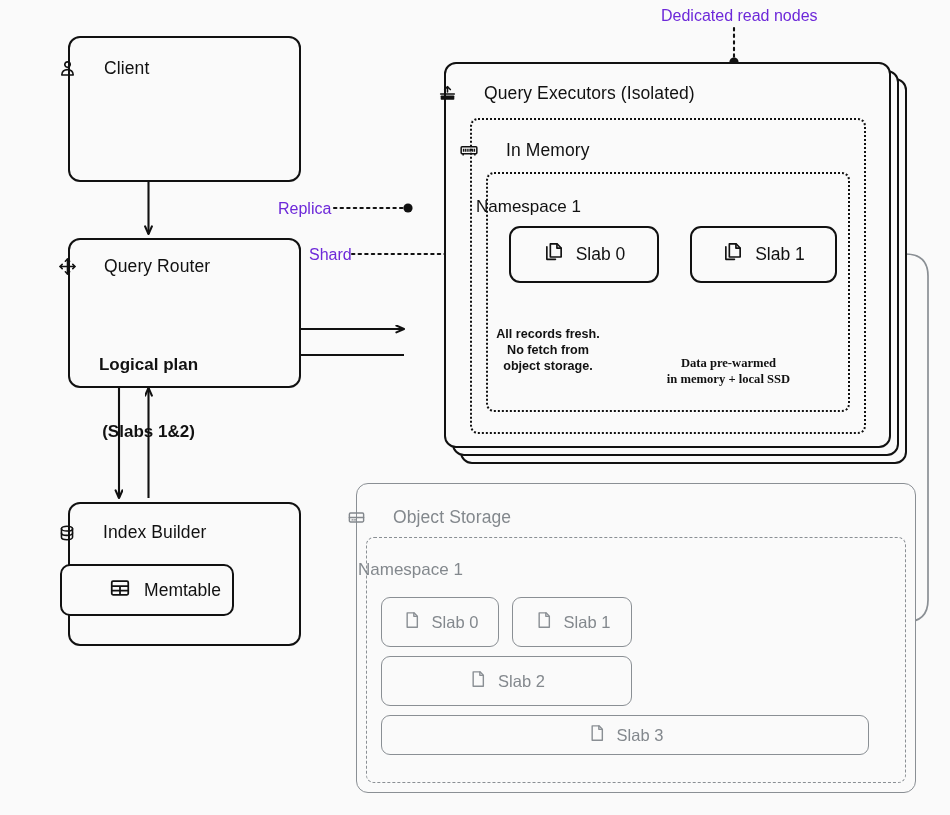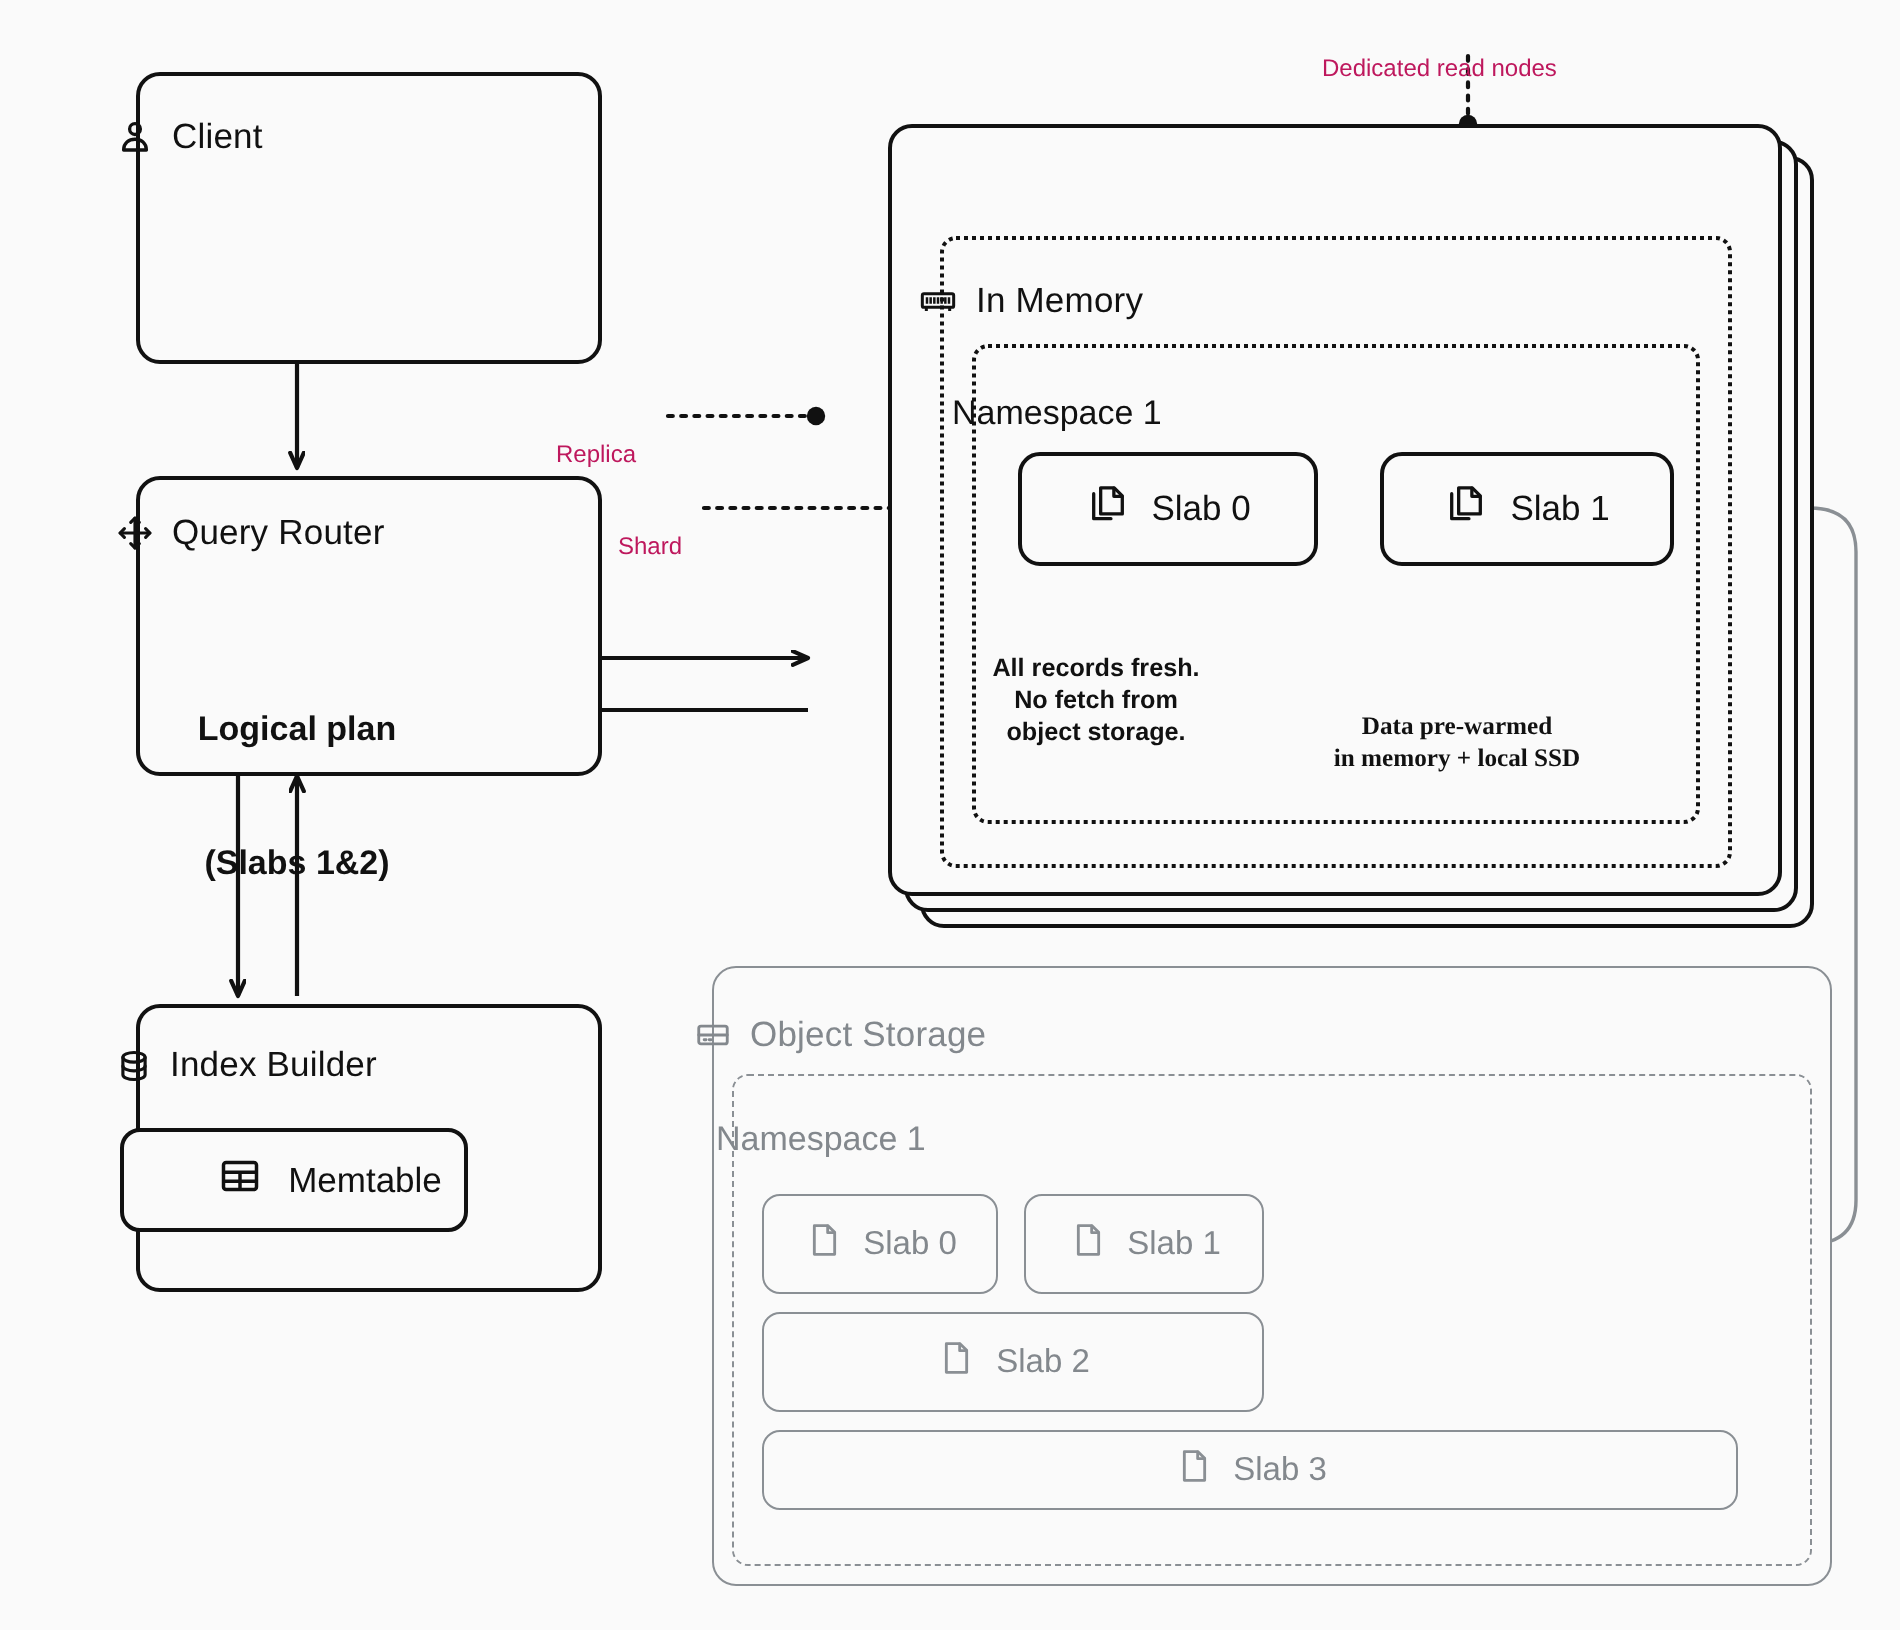--- a/index.html
+++ b/index.html
@@ -62,21 +62,21 @@
   }
   .slab-card {
     border: 2.2px solid #111111;
     border-radius: 11px;
     background: #fafafa;
   }
   .hdr {
     position: absolute;
     display: flex;
     align-items: center;
-    gap: 9px;
+    gap: 27px;
     color: #111111;
     font-size: 17.5px;
     letter-spacing: 0.1px;
     white-space: nowrap;
   }
   .hdr.gray { color: #83888d; }
   .hdr .ico { display: inline-flex; align-items: center; }
   .centered-text {
     position: absolute;
     text-align: center;
@@ -110,24 +110,23 @@
     position: absolute;
     font-size: 12.6px;
     font-weight: bold;
     color: #111111;
     text-align: center;
     line-height: 1.28;
     white-space: pre;
   }
   .annot {
     position: absolute;
-    font-size: 12px;
-    color: #be185d;
+    font-size: 16px;
+    color: #6d28d9;
     white-space: nowrap;
-    margin-top: 20px;
   }
   .memtable {
     position: absolute;
     box-sizing: border-box;
     border: 2.2px solid #111111;
     border-radius: 10px;
     background: #fafafa;
     display: flex;
     align-items: center;
     justify-content: center;
@@ -225,20 +224,31 @@
         <path d="M3 10 H21 M12 10 V19.4 M3 14.8 H21"></path>
       </svg>
     </span>
     <span>Memtable</span>
   </div>
 
   <div class="box stack-card" style="left:424px; top:78px; width:447px; height:386px;"></div>
   <div class="box stack-card" style="left:416px; top:70px; width:447px; height:386px;"></div>
 
   <div class="box solid-card" style="left:408px; top:62px; width:447px; height:386px;"></div>
+  <div class="hdr" style="left:438px; top:83px;">
+    <span class="ico">
+      <svg width="19" height="19" viewBox="0 0 24 24" fill="none" stroke="#111111" stroke-width="2" stroke-linecap="round" stroke-linejoin="round">
+        <path d="M12 3.4 L12 10.2"></path>
+        <path d="M8.4 7 L12 3.4 L15.6 7"></path>
+        <path d="M3.4 12.6 H20.6"></path>
+        <rect x="3.4" y="14.6" width="17.2" height="5.4" rx="1" fill="#111111" stroke="none"></rect>
+      </svg>
+    </span>
+    <span>Query Executors (Isolated)</span>
+  </div>
 
   <div class="box dashed-box" style="left:434px; top:118px; width:396px; height:316px;"></div>
   <div class="hdr" style="left:459px; top:140px;">
     <span class="ico">
       <svg width="20" height="20" viewBox="0 0 24 24" fill="none" stroke="#111111" stroke-width="1.8" stroke-linejoin="round">
         <rect x="2.6" y="7" width="18.8" height="8.2" rx="1"></rect>
         <path d="M5.4 9.2 V13 M7.6 9.2 V13 M9.8 9.2 V13 M12 9.2 V13 M14.2 9.2 V13 M16.4 9.2 V13 M18.6 9.2 V13" stroke-width="1.5"></path>
         <path d="M5 15.2 V17.4 M19 15.2 V17.4" stroke-width="1.8"></path>
       </svg>
     </span>

